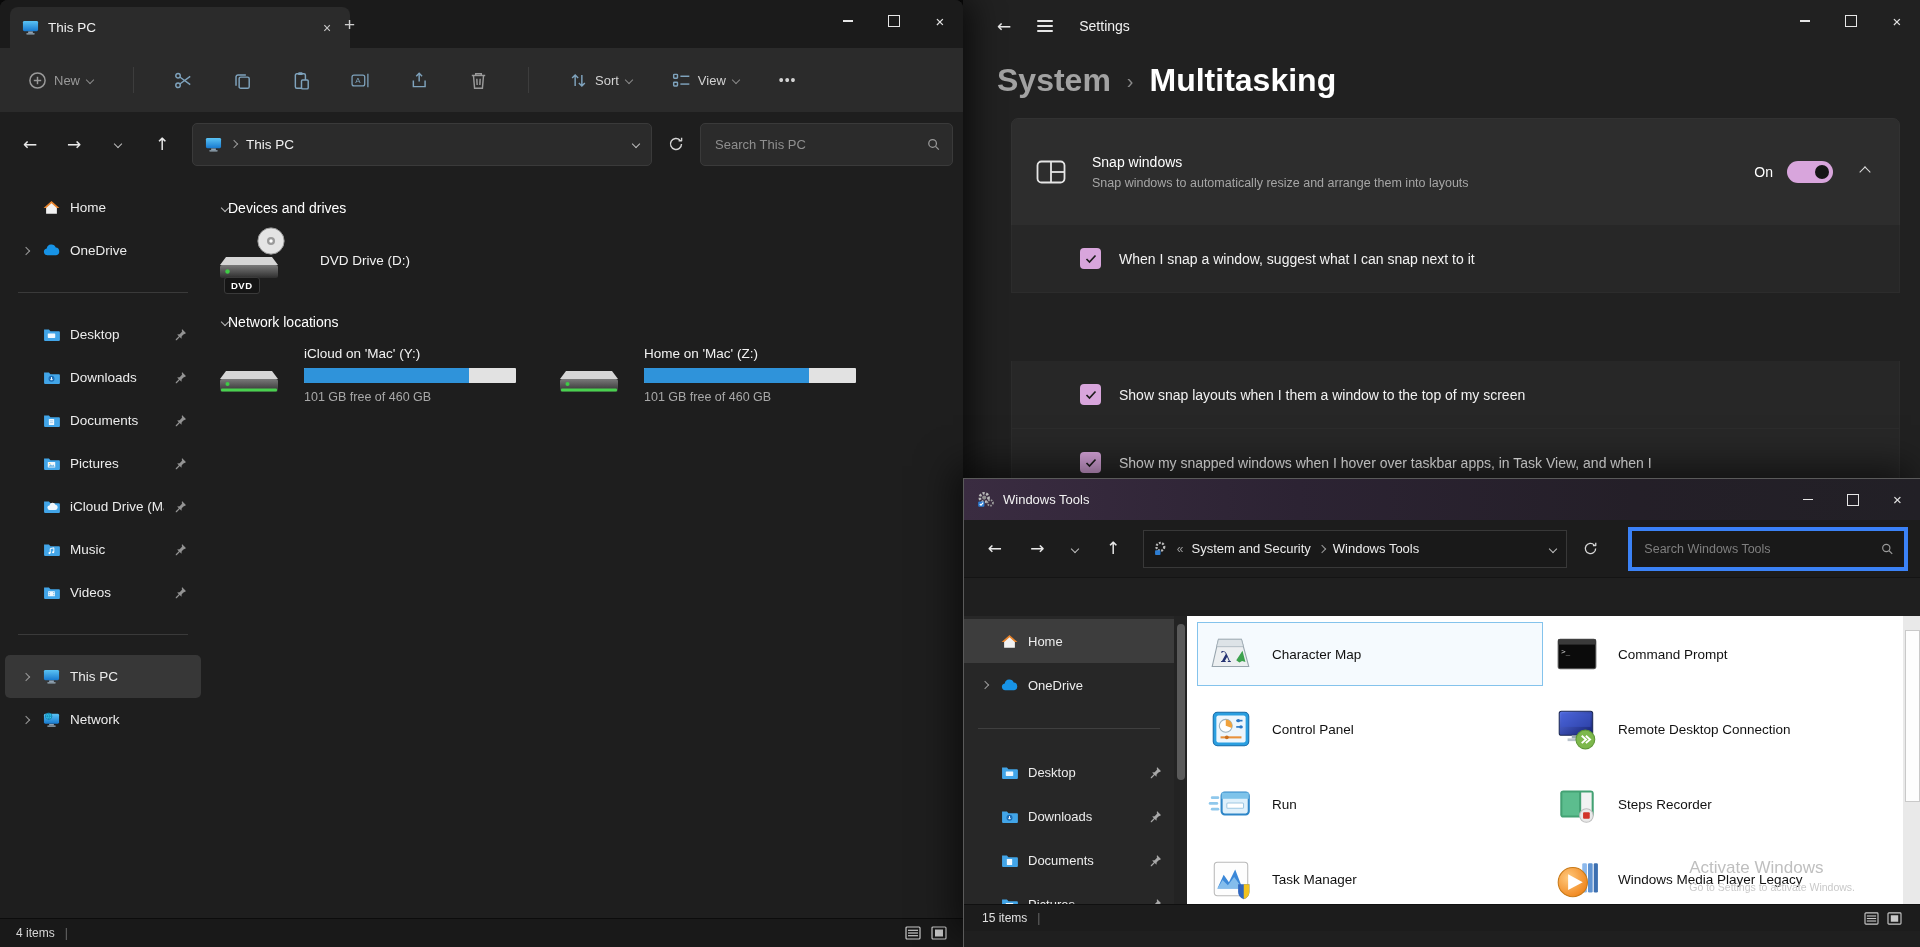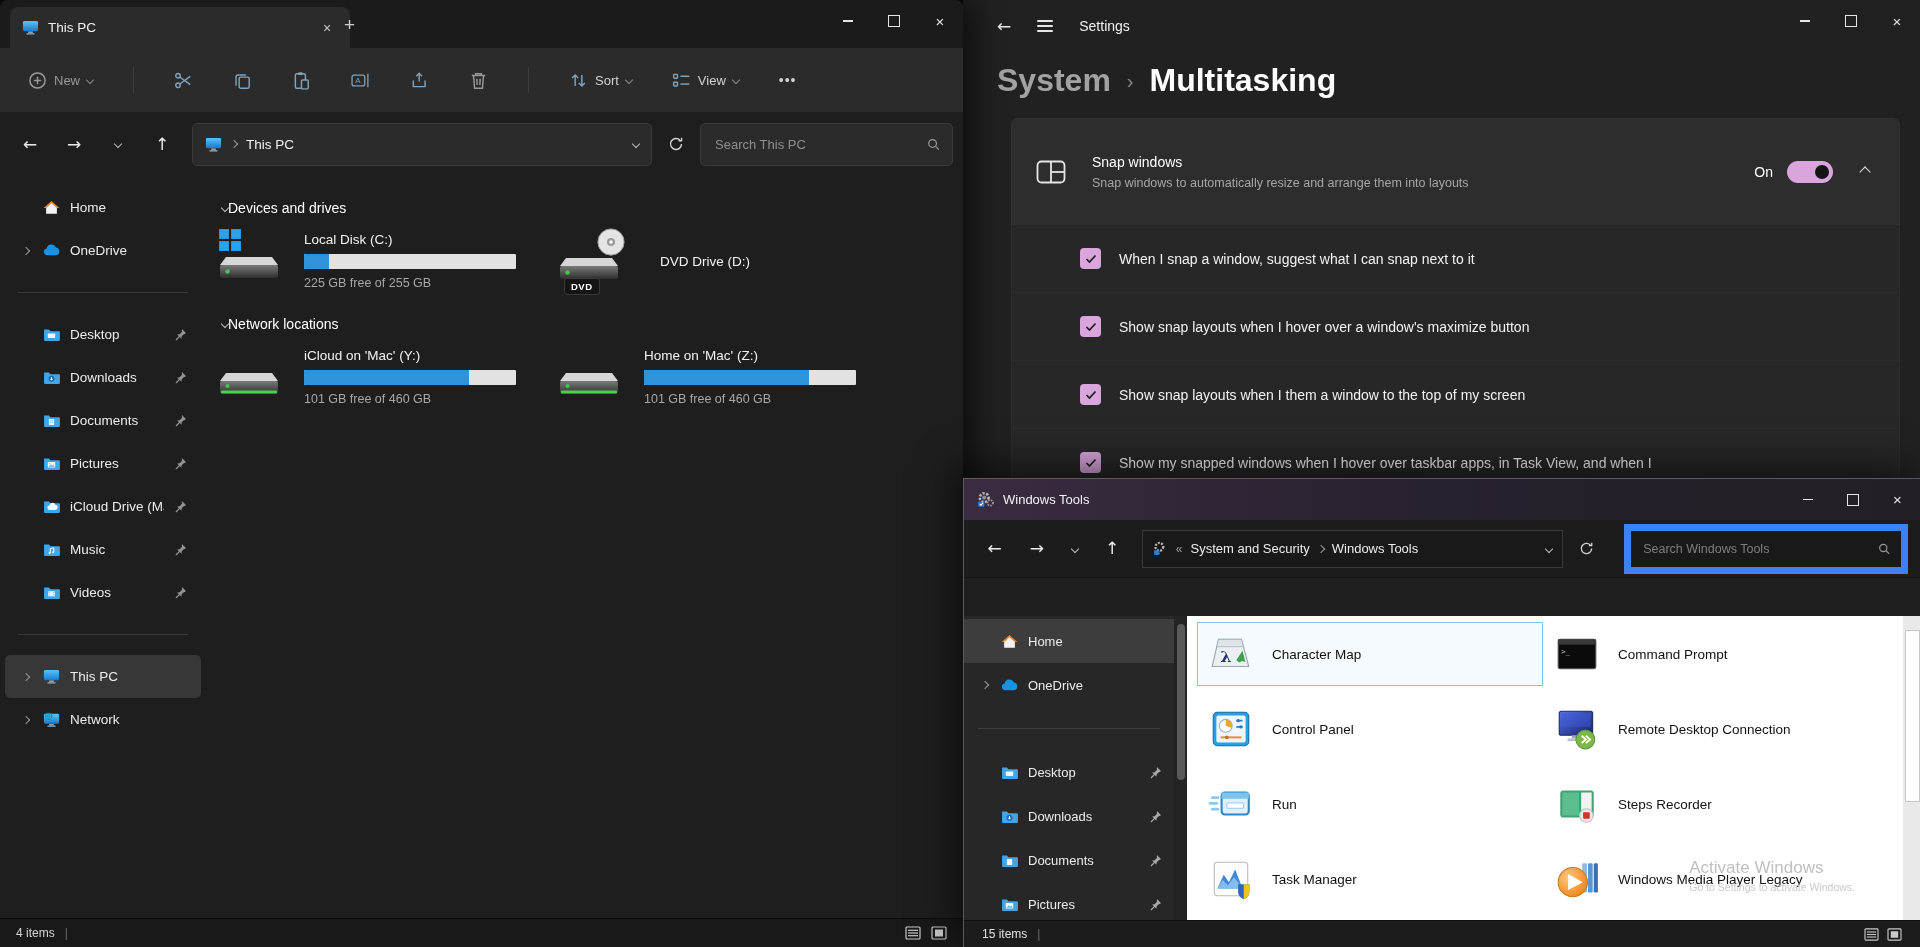--- a/index.html
+++ b/index.html
@@ -102,21 +102,21 @@
   #tools{left:963px;top:478px;width:956px;height:468px;background:#1f1f1f;z-index:3;
          border:1px solid #5a5a5a;box-shadow:-10px -12px 34px rgba(0,0,0,.55)}
   .tw-title{height:41px;background:linear-gradient(90deg,#3a2c41 0%,#2c2333 35%,#241f28 70%,#222026 100%);
             display:flex;align-items:center;padding-left:13px;gap:9px}
   .tw-title .t{font-size:13px;color:#f2f2f2}
   .tw-controls{margin-left:auto;display:flex;height:41px}
   .tw-controls .wc{height:41px;width:45px}
   .tw-nav{height:57px;background:#1c1c1c;display:flex;align-items:center;padding:0 12px;gap:5px;border-bottom:1px solid #141414}
   .tw-addr{width:428px;height:36px;background:#191919;border:1px solid #383838;display:flex;align-items:center;padding:0 10px;gap:8px;margin-left:6px}
   .tw-addr .ct{font-size:13px;color:#ececec;white-space:nowrap}
-  .tw-search{width:268px;height:36px;background:#191919;border:7px solid #3b82f6;display:flex;align-items:center;padding:0 10px;gap:8px;margin-left:14px}
+  .tw-search{width:268px;height:36px;background:#191919;border:4px solid #3b82f6;display:flex;align-items:center;padding:0 10px;gap:8px;margin-left:14px}
   .tw-search input{background:transparent;border:none;color:#e6e6e6;font-size:12.5px;width:100%}
   .tw-search input::placeholder{color:#7f7f7f}
   .tw-cmd{height:38px;background:#202020;border-bottom:1px solid #101010;display:flex;align-items:center;padding:0 16px}
   .org{color:var(--org);font-size:13px;display:flex;align-items:center;gap:7px}
   .tw-cmd-right{margin-left:auto;display:flex;align-items:center;gap:16px}
   .help{width:19px;height:19px;border-radius:50%;background:var(--help);color:#fff;font-size:12px;font-weight:bold;
         display:flex;align-items:center;justify-content:center}
   .tw-body{position:absolute;top:137px;bottom:26px;left:0;right:0;display:flex}
   .tw-side{width:210px;background:#272727;padding-top:3px;position:relative;overflow:hidden}
   .titem{height:44px;display:flex;align-items:center;padding:0 12px 0 14px;gap:10px}
@@ -131,21 +131,21 @@
            display:grid;grid-template-columns:346px auto;grid-auto-rows:75px;align-content:start;color:#1a1a1a}
   .aitem{display:flex;align-items:center;gap:18px;padding:0 10px;height:62px;border:1px solid transparent}
   .aitem .lb{font-size:13.5px;color:#111}
   .aitem.sel{background:#f5fafe;border:1px solid #84c3ec}
   .aico{width:46px;height:46px;flex:none}
   .tw-list-scroll{width:17px;background:#e9e9e9;position:relative}
   .tw-list-scroll .thumb{position:absolute;top:14px;left:2px;width:13px;height:170px;background:#fdfdfd;border:1px solid #c9c9c9}
   .wm{position:absolute;right:48px;bottom:28px;text-align:left;pointer-events:none}
   .wm .l1{font-size:17px;color:#bfbfbf}
   .wm .l2{font-size:10.5px;color:#c9c9c9;margin-top:3px}
-  .tw-status{position:absolute;left:0;right:0;bottom:0;height:26px;background:#1c1c1c;border-top:1px solid #101010;
+  .tw-status{position:absolute;left:0;right:0;bottom:16px;height:26px;background:#1c1c1c;border-top:1px solid #101010;
              display:flex;align-items:center;padding:0 18px;font-size:12px;color:#e0e0e0;gap:10px}
 </style>
 </head>
 <body>
 
 <svg width="0" height="0" style="position:absolute">
   <defs>
     <linearGradient id="scr" x1="0" y1="0" x2="0" y2="1">
       <stop offset="0" stop-color="#5bc4f5"></stop>
         <stop offset="1" stop-color="#1779cf"></stop>
@@ -210,28 +210,20 @@
     </div>
 
     <div class="se-row" style="top:225px">
       <span class="cbx">
         <svg width="12" height="10" viewBox="0 0 12 10">
             <polyline points="1.5,5 4.5,8 10.5,1.5" fill="none" stroke="#1d1d1d" stroke-width="1.7"></polyline>
           </svg>
       </span>
       <span class="lb">When I snap a window, suggest what I can snap next to it</span>
     </div>
-    <div class="se-row" style="top:293px">
-      <span class="cbx">
-        <svg width="12" height="10" viewBox="0 0 12 10">
-            <polyline points="1.5,5 4.5,8 10.5,1.5" fill="none" stroke="#1d1d1d" stroke-width="1.7"></polyline>
-          </svg>
-      </span>
-      <span class="lb">Show snap layouts when I hover over a window's maximize button</span>
-    </div>
     <div class="se-row" style="top:361px">
       <span class="cbx">
         <svg width="12" height="10" viewBox="0 0 12 10">
             <polyline points="1.5,5 4.5,8 10.5,1.5" fill="none" stroke="#1d1d1d" stroke-width="1.7"></polyline>
           </svg>
       </span>
       <span class="lb">Show snap layouts when I them a window to the top of my screen</span>
     </div>
     <div class="se-row" style="top:429px">
       <span class="cbx">
@@ -531,42 +523,20 @@
           <span class="lb">Network</span>
         </div>
       </div>
 
       <div class="ex-main">
         <div class="sechead">
           <span class="chv sm"></span>
           <span>Devices and drives</span>
         </div>
         <div class="tilerow">
-          <div class="tile">
-            <div class="dico">
-              <svg class="abs" style="left:0;top:14px" width="62" height="36" viewBox="0 0 62 34">
-                <path d="M8 10 h46 l6 8 H2 Z" fill="#d6d6d6"></path>
-                <rect x="2" y="18" width="58" height="13" rx="2" fill="url(#hddg)"></rect>
-                <circle cx="9.5" cy="24.5" r="2.2" fill="#3ecb45"></circle>
-              </svg>
-              <svg class="abs" style="left:0;top:-4px" width="24" height="24" viewBox="0 0 22 22">
-                <rect x="1" y="1" width="9" height="9" fill="#2aa3ef"></rect>
-                  <rect x="12" y="1" width="9" height="9" fill="#2aa3ef"></rect>
-                <rect x="1" y="12" width="9" height="9" fill="#2aa3ef"></rect>
-                  <rect x="12" y="12" width="9" height="9" fill="#2aa3ef"></rect>
-              </svg>
-            </div>
-            <div>
-              <div class="dname">Local Disk (C:)</div>
-              <div class="dbar">
-                  <div style="width: 12%;"></div>
-                </div>
-              <div class="dcap">225 GB free of 255 GB</div>
-            </div>
-          </div>
           <div class="tile ctr">
             <div class="dico">
               <svg class="abs" style="left:0;top:14px" width="62" height="36" viewBox="0 0 62 34">
                 <path d="M8 10 h46 l6 8 H2 Z" fill="#d6d6d6"></path>
                 <rect x="2" y="18" width="58" height="13" rx="2" fill="url(#hddg)"></rect>
                 <circle cx="9.5" cy="24.5" r="2.2" fill="#3ecb45"></circle>
               </svg>
               <svg class="abs" style="right:4px;top:-6px" width="30" height="30" viewBox="0 0 24 24">
                 <circle cx="12" cy="12" r="10.5" fill="#e4e4e4" stroke="#9a9a9a" stroke-width=".8"></circle>
                 <circle cx="12" cy="12" r="3.2" fill="#9a9a9a"></circle>

